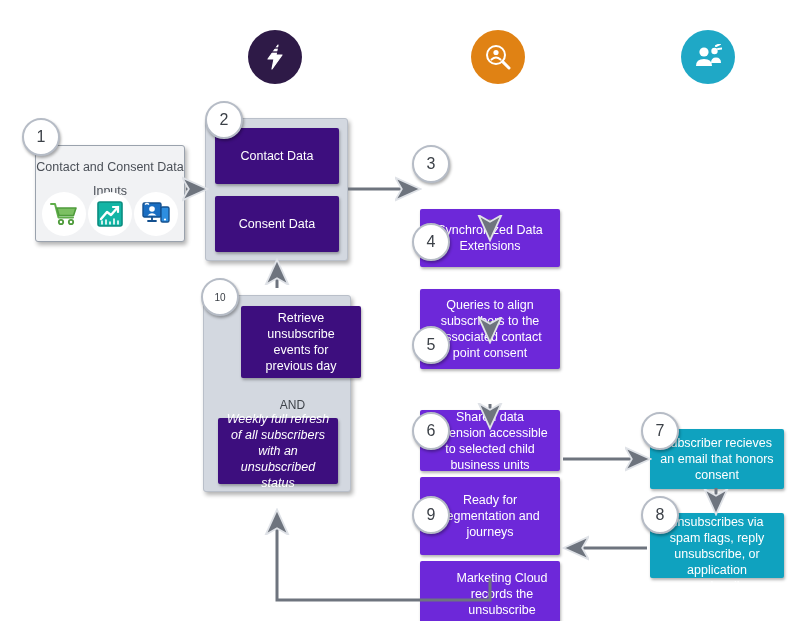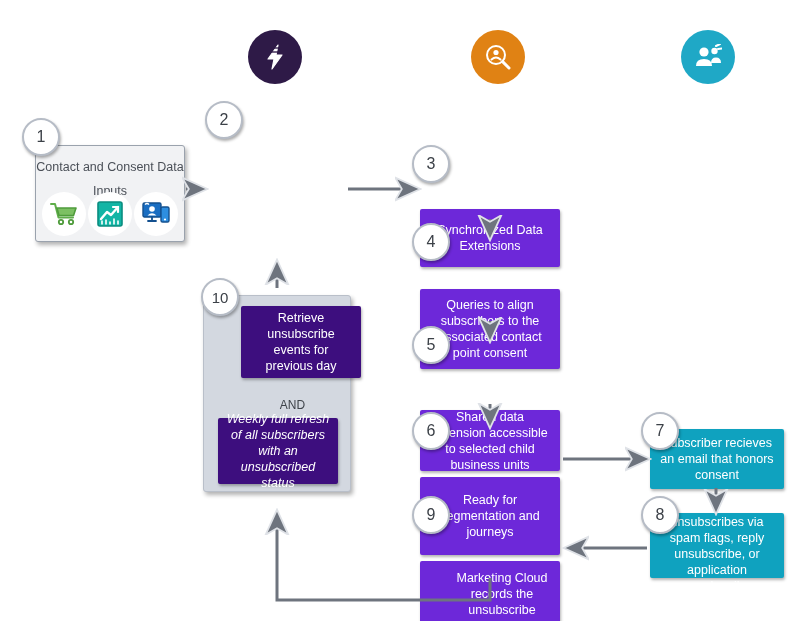--- a/index.html
+++ b/index.html
@@ -208,20 +208,24 @@
           <path d="M10 16 L10 20 M6 20 L14 20" stroke="#13508f" stroke-width="1.8" stroke-linecap="round"></path>
           <rect x="19" y="6" width="8" height="15" rx="1.6" fill="#2e8ee0" stroke="#13508f" stroke-width="1.4"></rect>
           <circle cx="23" cy="18.5" r="1.1" fill="#ffffff"></circle>
           <path d="M3 3.5 q2 -2 4 0" fill="none" stroke="#ffffff" stroke-width="1.4"></path>
         </svg>
       </div>
     </div>
   </div>
   <div class="badge" style="left:22px; top:118px;">1</div>
 
+  <div class="group" style="left:205px; top:118px; width:143px; height:143px;">
+    <div class="node purple" style="left:9px; top:9px; width:124px; height:56px; position:absolute;">Contact Data</div>
+    <div class="node purple" style="left:9px; top:77px; width:124px; height:56px; position:absolute;">Consent Data</div>
+  </div>
   <div class="badge" style="left:205px; top:101px;">2</div>
 
   <div class="node orange" style="left:420px; top:161px; width:140px; height:58px;">Synchronized Data Extensions</div>
   <div class="badge" style="left:412px; top:145px;">3</div>
 
   <div class="node orange" style="left:420px; top:241px; width:140px; height:80px;">Queries to align subscribers to the associated contact point consent</div>
   <div class="badge" style="left:412px; top:223px;">4</div>
 
   <div class="node orange" style="left:420px; top:362px; width:140px; height:61px;">Shared data extension accessible to selected child business units</div>
   <div class="badge" style="left:412px; top:326px;">5</div>
@@ -236,15 +240,15 @@
   <div class="badge" style="left:641px; top:496px;">8</div>
 
   <div class="node orange" style="left:420px; top:513px; width:140px; height:65px;padding-left:32px;">Marketing Cloud records the unsubscribe</div>
   <div class="badge" style="left:412px; top:496px;">9</div>
 
   <div class="group" style="left:203px; top:295px; width:148px; height:197px;">
     <div class="node purple" style="left:14px; top:10px; width:120px; height:72px; position:absolute;margin-left:23px;">Retrieve unsubscribe events for previous day</div>
     <div class="and-label" style="top:102px;padding-left:31px;">AND</div>
     <div class="node purple" style="left:14px; top:122px; width:120px; height:66px; position:absolute;font-style:italic;">Weekly full refresh of all subscribers with an unsubscribed status</div>
   </div>
-  <div class="badge" style="left: 201px; top: 278px; font-size: 15px;" style2="">10</div>
+  <div class="badge" style="left: 201px; top: 278px; font-size: 10px;" style2="">10</div>
 
 </div>
 
 </body></html>

